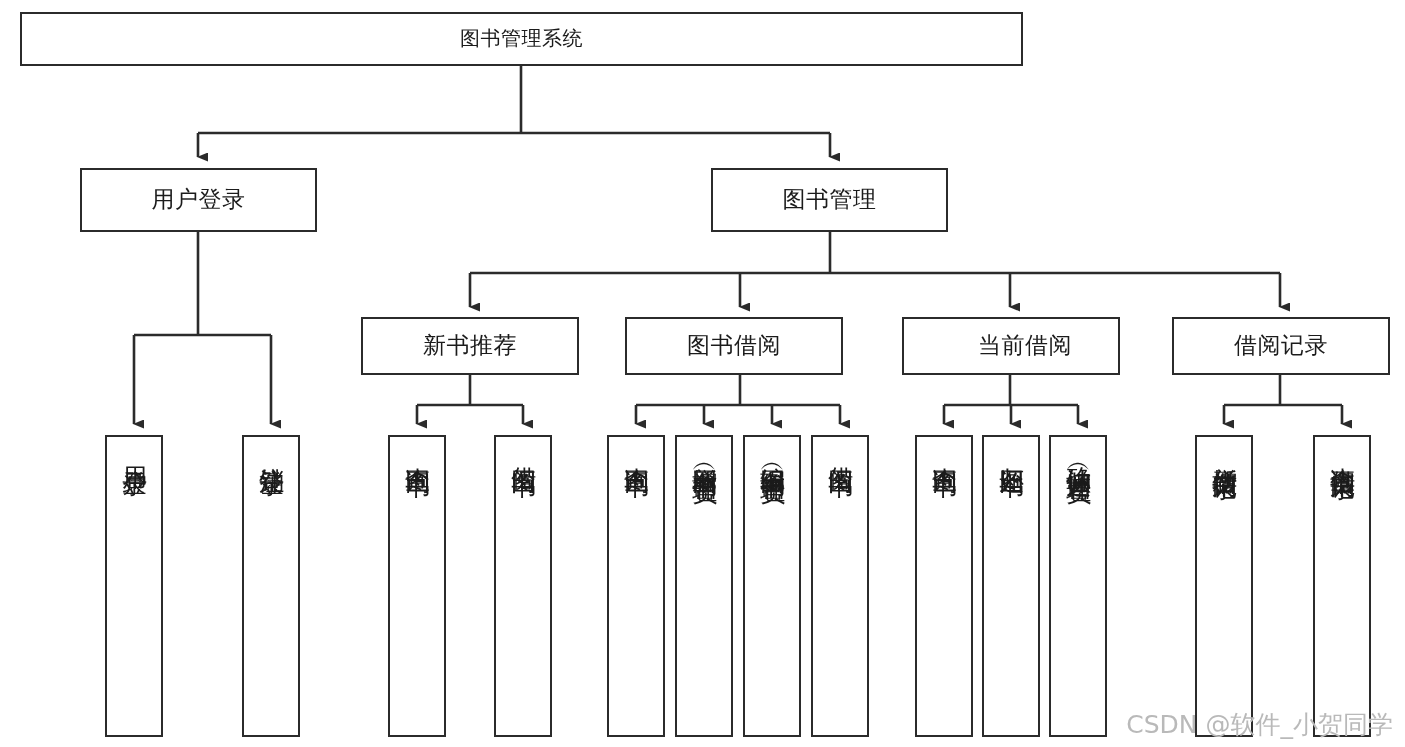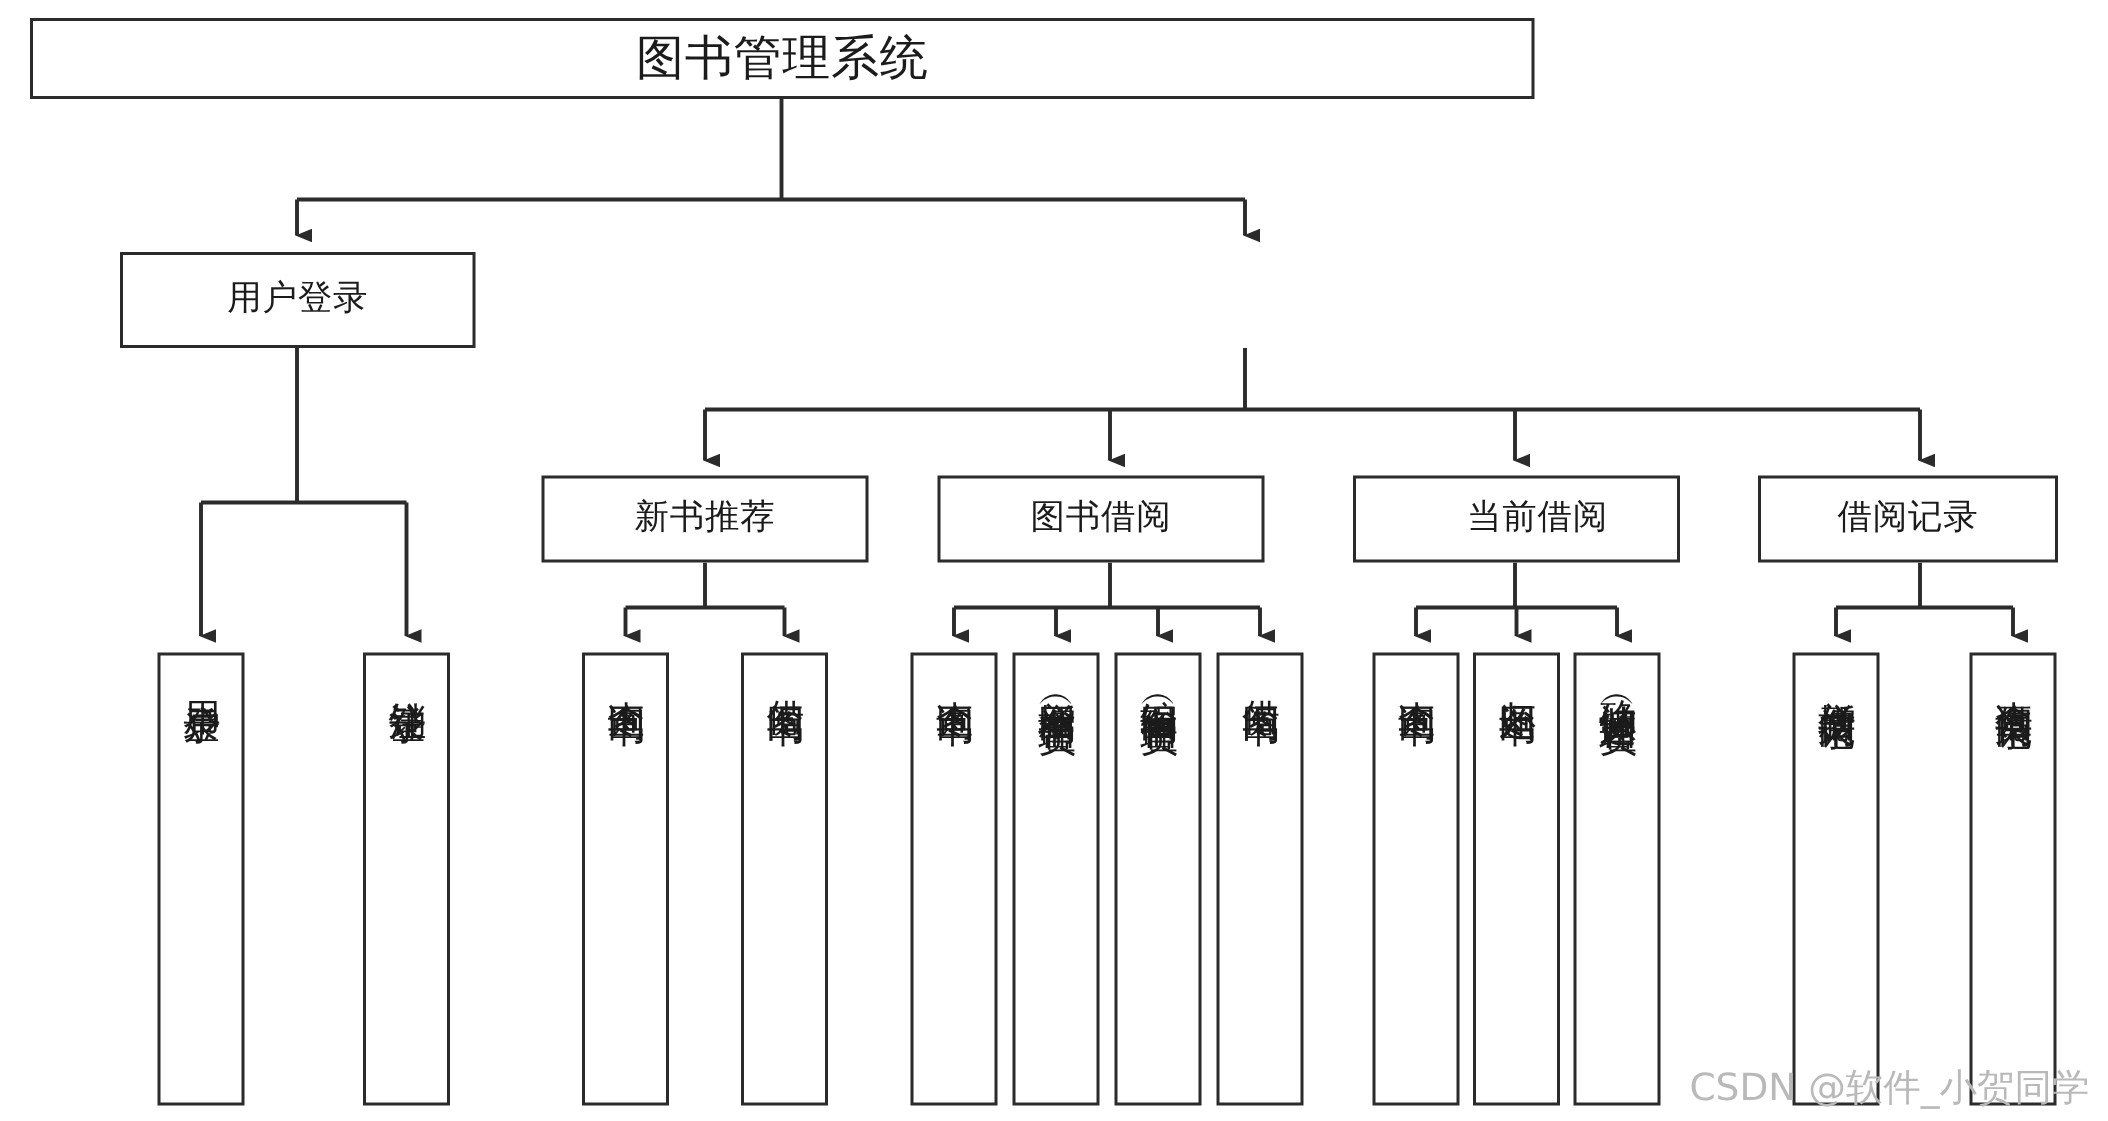--- a/index.html
+++ b/index.html
@@ -41,21 +41,21 @@
     text-align: center;
     line-height: 1.18;
     letter-spacing: 0.5px;
   }
   
   .node.h .node-label {
     writing-mode: horizontal-tb;
     font-size: 23px;
   }
   .node.root .node-label {
-    font-size: 32px;
+    font-size: 20px;
   }
   
   .node.v {
     align-items: flex-start;
     justify-content: center;
     padding-top: 10px;
   }
   .node.v .node-label {
     writing-mode: vertical-rl;
     text-orientation: upright;
@@ -130,31 +130,34 @@
     </g>
   </svg>
 
   <div class="node h root" style="left:20px; top:12px; width:1003px; height:54px;">
     <span class="node-label">图书管理系统</span>
   </div>
 
   <div class="node h" style="left:80px; top:168px; width:237px; height:64px;">
     <span class="node-label">用户登录</span>
   </div>
+  <div class="node h" style="left:711px; top:168px; width:237px; height:64px;">
+    <span class="node-label">图书管理</span>
+  </div>
 
   <div class="node h" style="left:361px; top:317px; width:218px; height:58px;">
     <span class="node-label">新书推荐</span>
   </div>
   <div class="node h" style="left:625px; top:317px; width:218px; height:58px;">
     <span class="node-label">图书借阅</span>
   </div>
   <div class="node h" style="left:902px; top:317px; width:218px; height:58px;padding-left:28px;">
     <span class="node-label">当前借阅</span>
   </div>
-  <div class="node h" style="left:1172px; top:317px; width:200px; height:58px;">
+  <div class="node h" style="left:1172px; top:317px; width:218px; height:58px;">
     <span class="node-label">借阅记录</span>
   </div>
 
   <div class="node v" style="left:105px; top:435px; width:58px; height:302px;">
     <span class="node-label">用户登录</span>
   </div>
   <div class="node v" style="left:242px; top:435px; width:58px; height:302px;">
     <span class="node-label">注销登录</span>
   </div>
 

